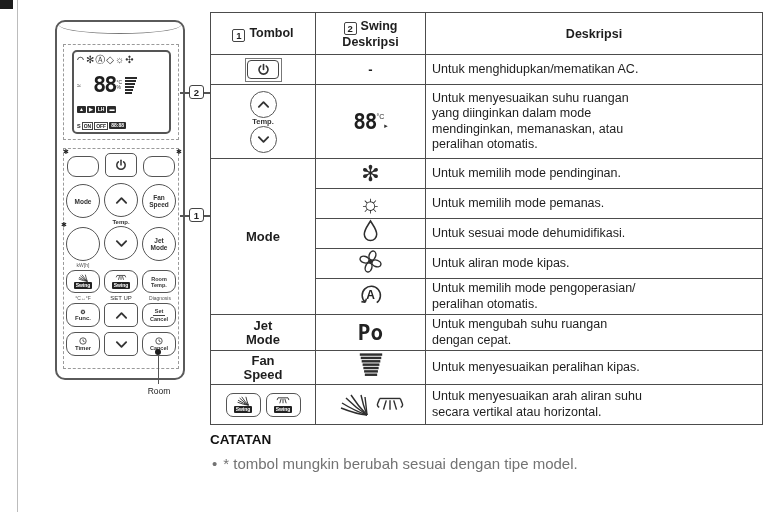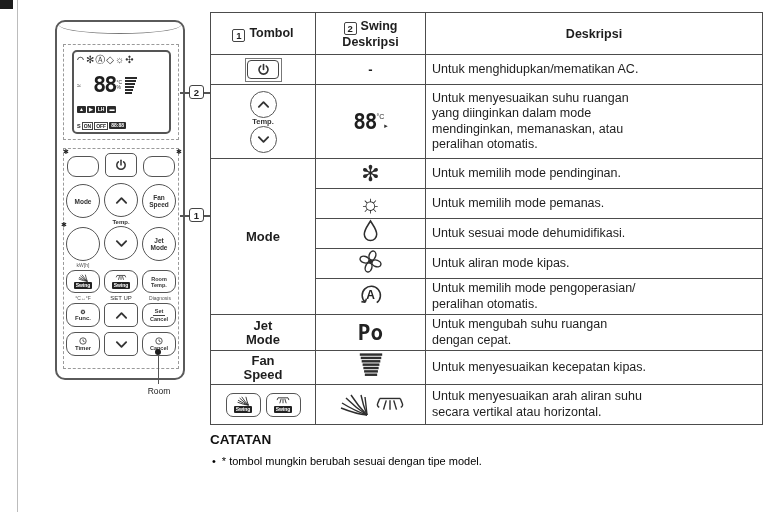--- a/index.html
+++ b/index.html
@@ -79,21 +79,21 @@
   .po { font-family:"DejaVu Sans Mono", monospace; font-weight:bold; font-size:21px; color:#222; }
   .auto-icon { position:relative; display:inline-block; width:28px; height:25px; }
   .auto-letter { position:absolute; left:0; right:0; top:6px; text-align:center; font-weight:bold; font-size:12px; color:#222; }
   .sw-btn { width:35px; height:24px; border:1.4px solid #555; border-radius:7px; background:#fff;
             display:flex; flex-direction:column; align-items:center; justify-content:center; gap:0; }
   .sw-row { display:flex; gap:5px; justify-content:center; }
   .disp-sw-row { display:flex; gap:6px; justify-content:center; align-items:center; }
 
   
   .notes-title { position:absolute; left:210px; top:432px; font-size:13.5px; font-weight:bold; color:#111; }
-  .notes-line { position:absolute; left:212px; top:455px; font-size:11px; color:#000000; }
+  .notes-line { position:absolute; left:212px; top:455px; font-size:15px; color:#737373; }
   .notes-line .marker { margin-right:6px; }
 </style>
 </head>
 <body>
 
 <div class="page">
 
   <div class="corner-blob"></div>
   <div class="edge-line"></div>
 
@@ -391,21 +391,21 @@
                 <rect x="4" y="4.6" width="22" height="2.6"></rect>
                 <rect x="5" y="8.2" width="20" height="2.6"></rect>
                 <rect x="6" y="11.8" width="18" height="2.6"></rect>
                 <rect x="6.8" y="15.4" width="16.4" height="2.6"></rect>
                 <rect x="7.6" y="19" width="14.8" height="2.6"></rect>
                 <rect x="8.4" y="22.6" width="13.2" height="2.6"></rect>
               </g>
             </svg>
       </td>
       <td class="dcell">
-            <div class="desc">Untuk menyesuaikan kecepatan kipas.</div>
+            <div class="desc">Untuk menyesuaikan peralihan kipas.</div>
           </td>
     </tr>
 
     <tr style="height:40px">
       <td class="tcell">
         <div class="sw-row">
           <div class="sw-btn">
             <svg width="14" height="10" viewBox="0 0 32 24">
                   <g stroke="#2e2e2e" fill="none" stroke-width="2.2">
                     <path d="M29 22 Q18 21 3 15"></path>

